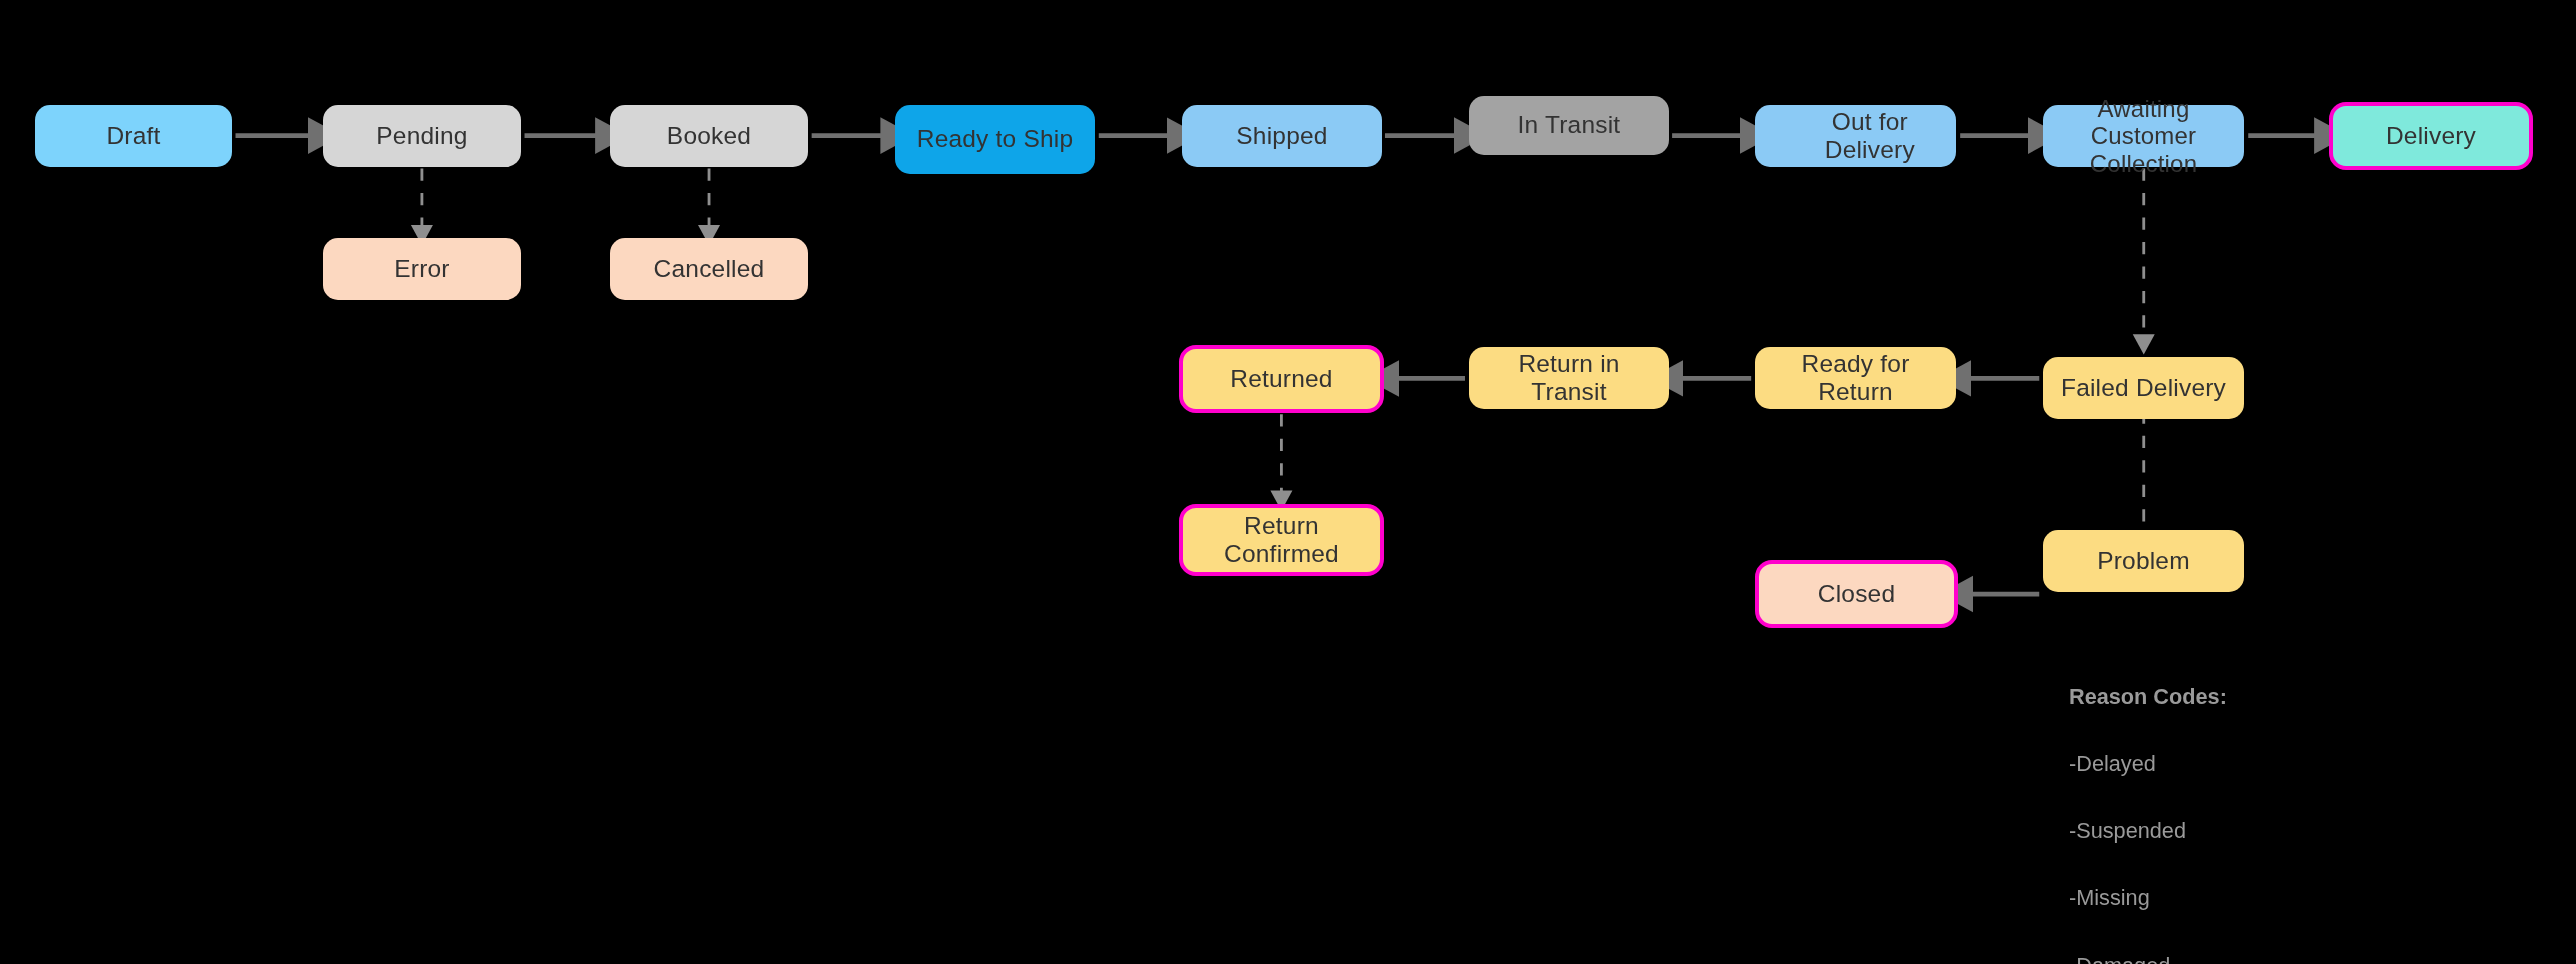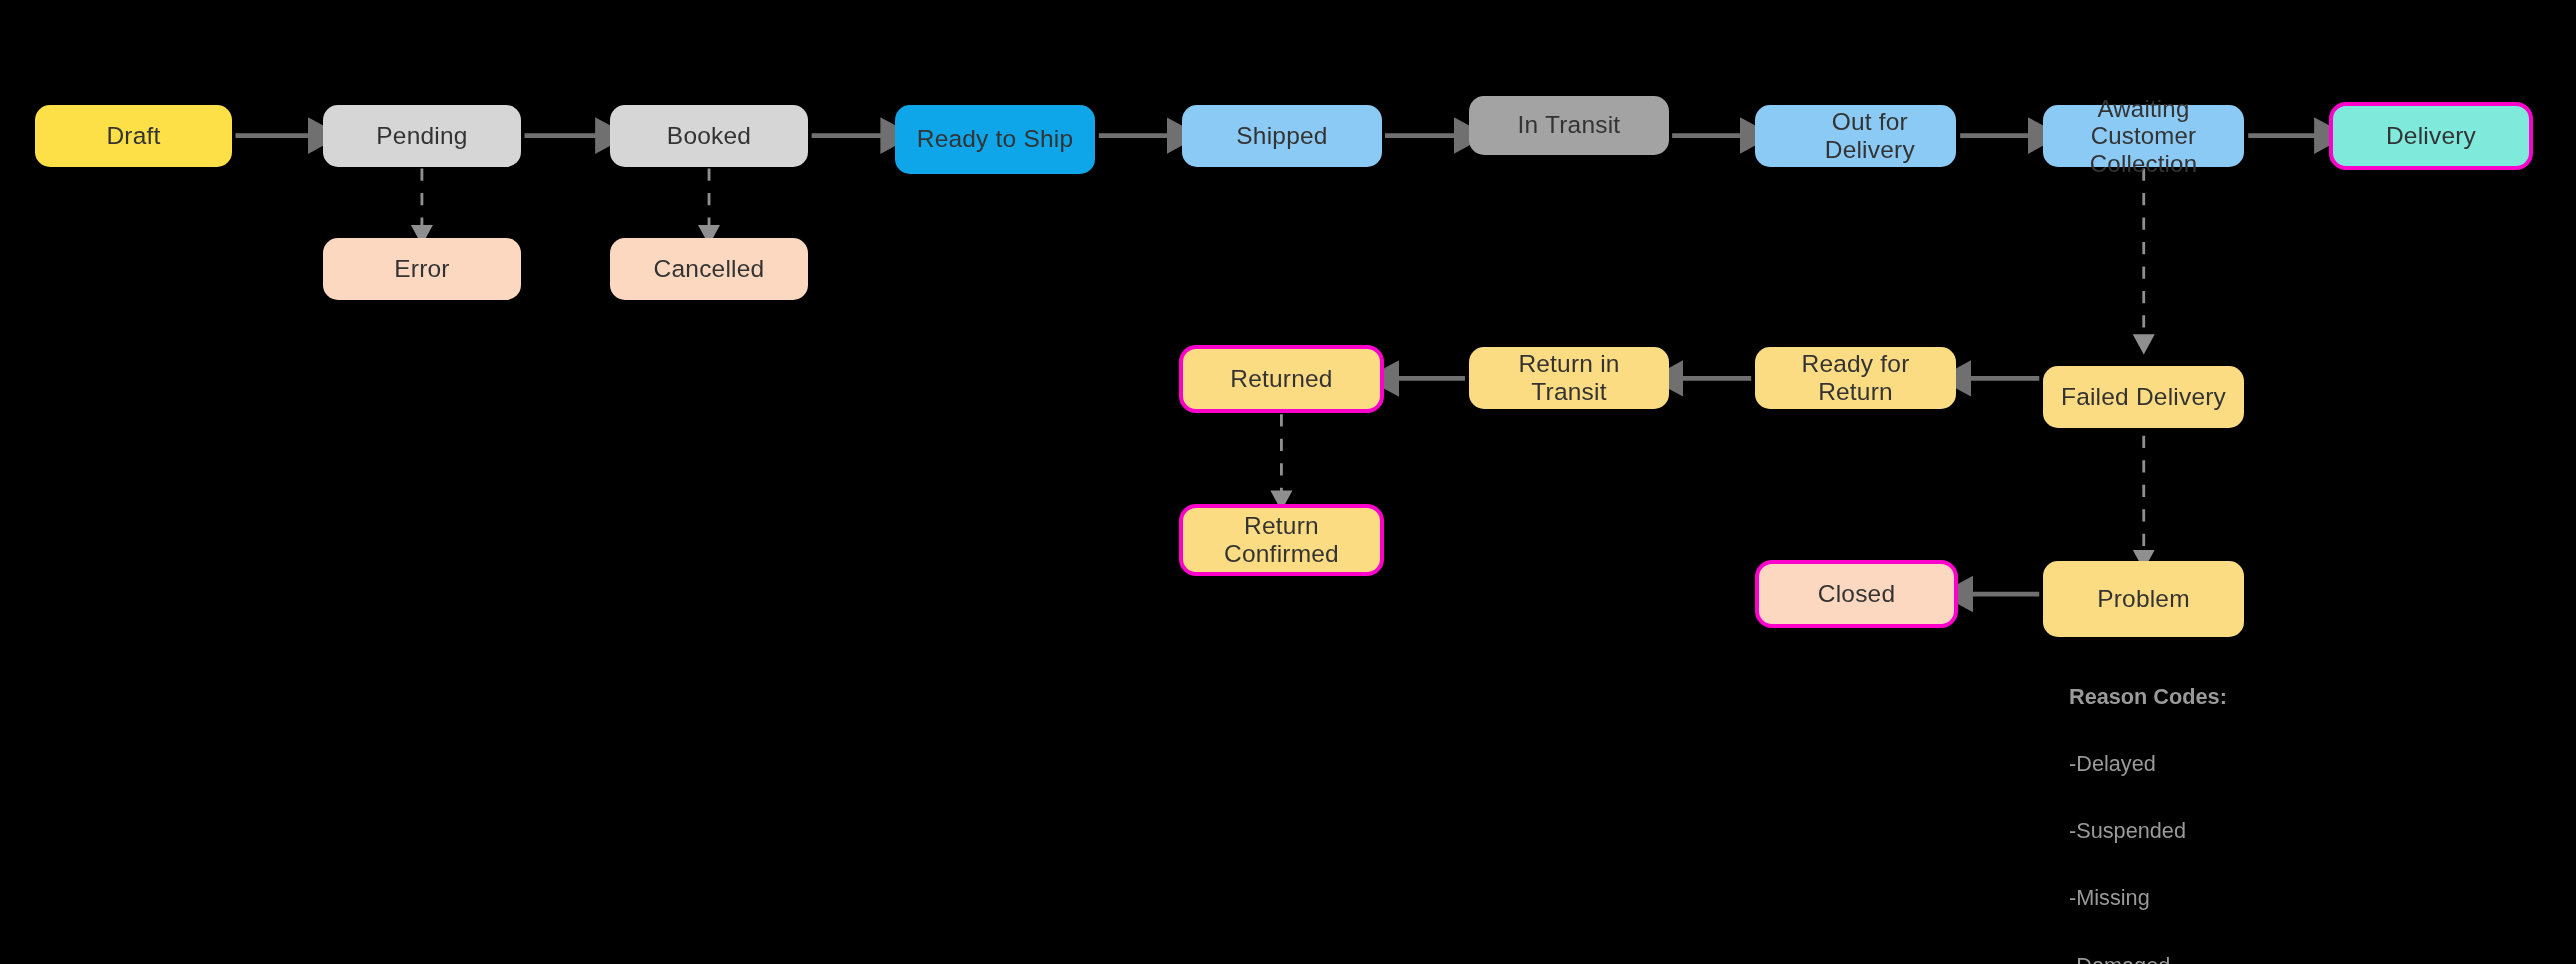--- a/index.html
+++ b/index.html
@@ -86,40 +86,40 @@
         <line x1="2166" y1="402" x2="2084" y2="402" stroke="#707070" stroke-width="5" marker-end="url(#arrow-r)"></line>
         <line x1="1860" y1="402" x2="1778" y2="402" stroke="#707070" stroke-width="5" marker-end="url(#arrow-r)"></line>
         <line x1="1556" y1="402" x2="1476" y2="402" stroke="#707070" stroke-width="5" marker-end="url(#arrow-r)"></line>
         <line x1="1361" y1="440" x2="1361" y2="527" stroke="#8f8f8f" stroke-width="3" marker-end="url(#arrow-r-lt)" stroke-dasharray="13 13"></line>
         <line x1="2277" y1="437" x2="2277" y2="590" stroke="#8f8f8f" stroke-width="3" marker-end="url(#arrow-r-lt)" stroke-dasharray="13 13"></line>
         <line x1="2166" y1="631" x2="2086" y2="631" stroke="#707070" stroke-width="5" marker-end="url(#arrow-r)"></line>
       </g>
   </svg>
 
   <div id="node-layer">
-      <div class="node" style="left: 35px; top: 105px; width: 197px; height: 62px; background: #fde047;">Draft</div>
+      <div class="node" style="left: 35px; top: 105px; width: 197px; height: 62px; background: #7dd3fc;">Draft</div>
       <div class="node" style="left: 323px; top: 105px; width: 198px; height: 62px; background: rgb(214, 214, 214);">Pending</div>
       <div class="node" style="left: 610px; top: 105px; width: 198px; height: 62px; background: rgb(214, 214, 214);">Booked</div>
       <div class="node" style="left: 895px; top: 105px; width: 200px; height: 69px; background: #0ea5e9;">Ready to Ship</div>
       <div class="node" style="left: 1182px; top: 105px; width: 200px; height: 62px; background: rgb(139, 202, 245);">Shipped</div>
       <div class="node" style="left: 1469px; top: 96px; width: 200px; height: 59px; background: #a3a3a3;">In Transit</div>
       <div class="node" style="left: 1755px; top: 105px; width: 201px; height: 62px; background: rgb(139, 202, 245); padding-left: 38px;">Out for Delivery</div>
       <div class="node small" style="left: 2043px; top: 105px; width: 201px; height: 62px; background: rgb(139, 202, 245);">Awaiting Customer
 Collection</div>
       <div class="node hl" style="left: 2329px; top: 102px; width: 204px; height: 68px; background: rgb(127, 233, 220);">Delivery</div>
       <div class="node" style="left: 323px; top: 238px; width: 198px; height: 62px; background: rgb(252, 216, 192);">Error</div>
       <div class="node" style="left: 610px; top: 238px; width: 198px; height: 62px; background: rgb(252, 216, 192);">Cancelled</div>
       <div class="node hl" style="left: 1179px; top: 345px; width: 205px; height: 68px; background: rgb(252, 220, 130);">Returned</div>
       <div class="node" style="left: 1469px; top: 347px; width: 200px; height: 62px; background: rgb(252, 220, 130);">Return in Transit</div>
       <div class="node" style="left: 1755px; top: 347px; width: 201px; height: 62px; background: rgb(252, 220, 130);">Ready for Return</div>
-      <div class="node" style="left: 2043px; top: 366px; width: 201px; height: 62px; background: rgb(252, 220, 130);">Failed Delivery</div>
+      <div class="node" style="left: 2043px; top: 357px; width: 201px; height: 62px; background: rgb(252, 220, 130);">Failed Delivery</div>
       <div class="node hl" style="left: 1179px; top: 504px; width: 205px; height: 72px; background: rgb(252, 220, 130);">Return
 Confirmed</div>
       <div class="node hl" style="left: 1755px; top: 560px; width: 203px; height: 68px; background: rgb(252, 216, 192);">Closed</div>
-      <div class="node" style="left: 2043px; top: 561px; width: 201px; height: 76px; background: rgb(252, 220, 130);">Problem</div>
+      <div class="node" style="left: 2043px; top: 530px; width: 201px; height: 62px; background: rgb(252, 220, 130);">Problem</div>
     </div>
 
   <div class="note" style="left: 2069px; top: 646px;">
     <span class="note-title">Reason Codes:</span><br>
     <span>-Delayed</span><br>
     <span>-Suspended</span><br>
     <span>-Missing</span><br>
     <span>-Damaged</span>
   </div>
 

